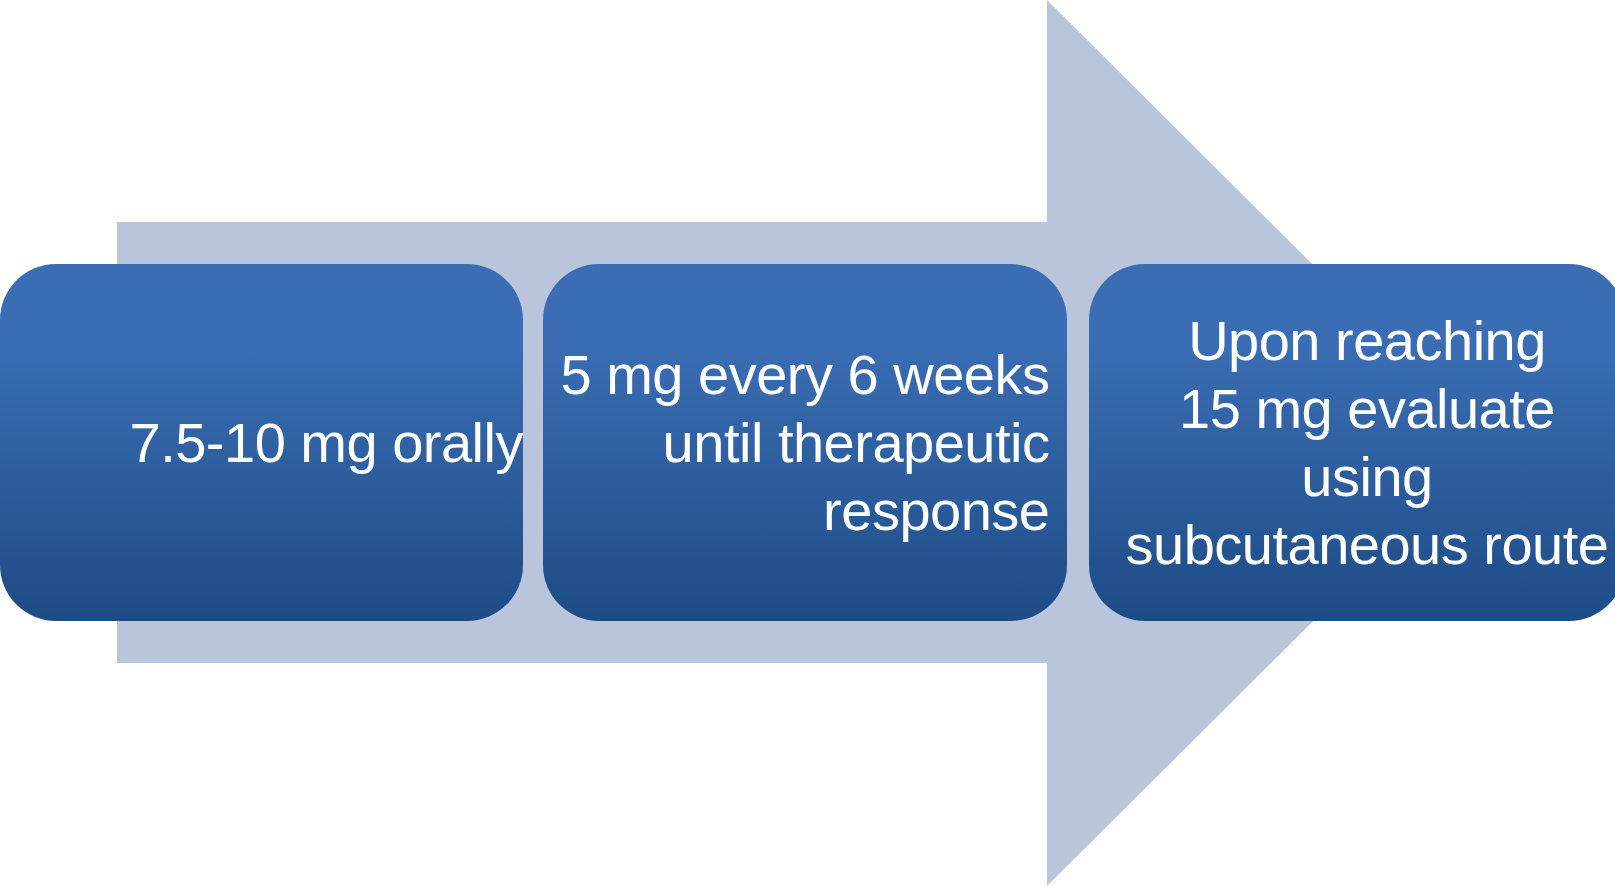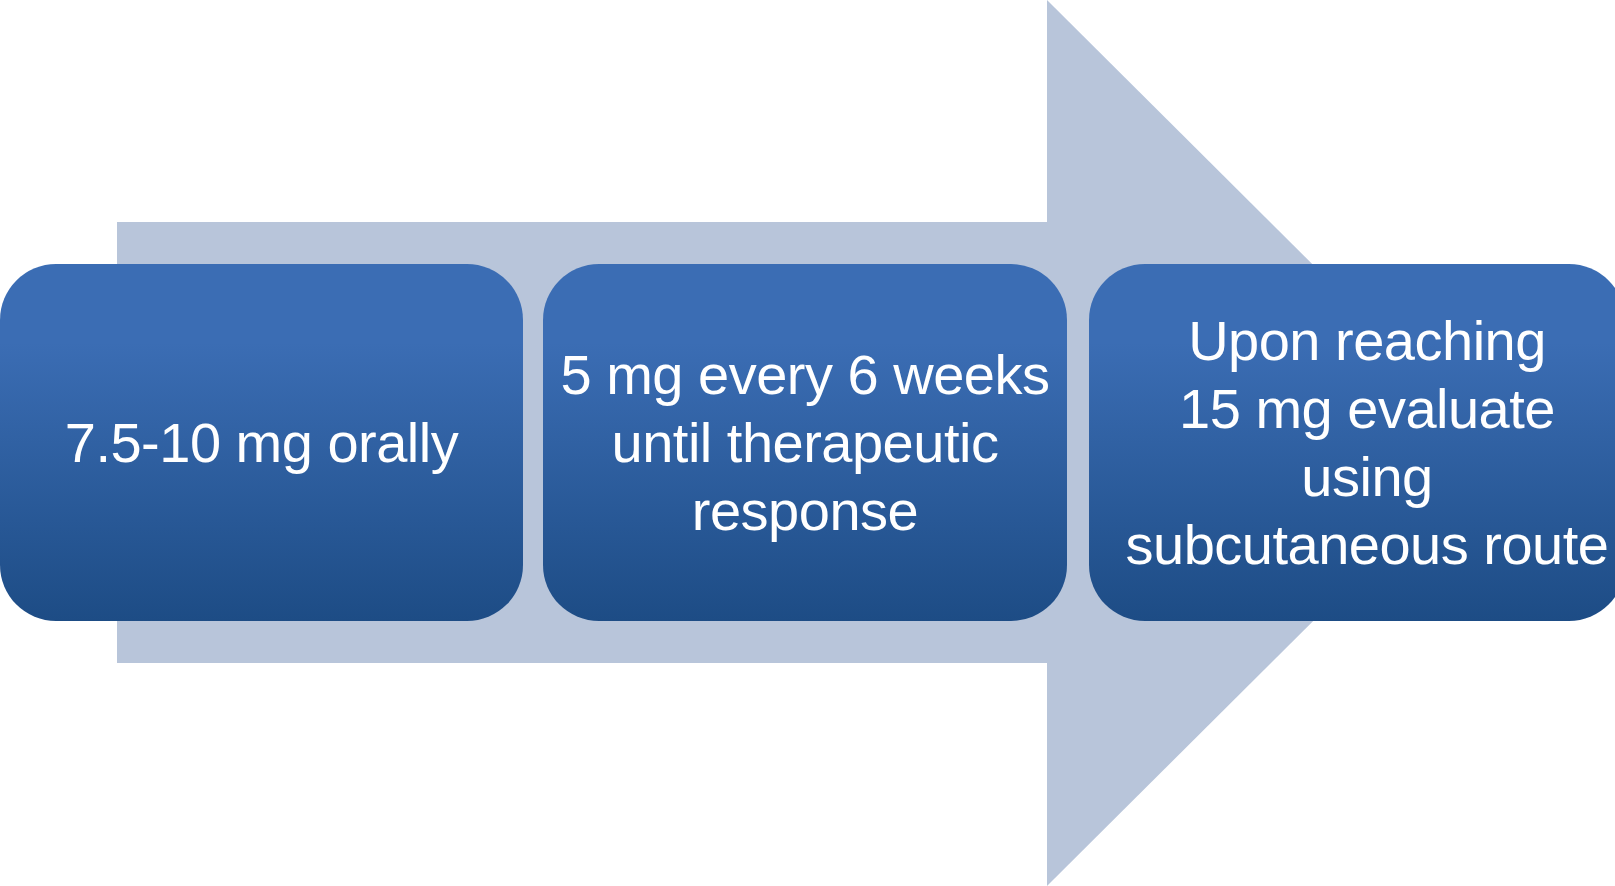--- a/index.html
+++ b/index.html
@@ -41,22 +41,22 @@
     border-radius: 56px;
     background: linear-gradient(180deg,
       var(--box-gradient-top, #3b6db4) 0%,
       var(--box-gradient-top, #3b6db4) 22%,
       var(--box-gradient-bottom, #1d4c85) 100%);
     display: flex;
     align-items: center;
     justify-content: center;
     text-align: center;
   }
-  .step-1 { left: 0px;    width: 523px; }
-  .step-2 { left: 543px;  width: 524px; }
+  .step-1 { left: 0px;    width: 523px; justify-content: flex-end; }
+  .step-2 { left: 543px;  width: 524px; text-align: right; }
   .step-3 { left: 1089px; width: 516px; padding-left: 20px; }
   .step-text {
     color: var(--text, #ffffff);
     font-size: 56px;
     line-height: 68px;
     letter-spacing: -0.5px;
     white-space: pre-line;
   }
   .step-3 .step-text { width: 560px; } 
 </style>

